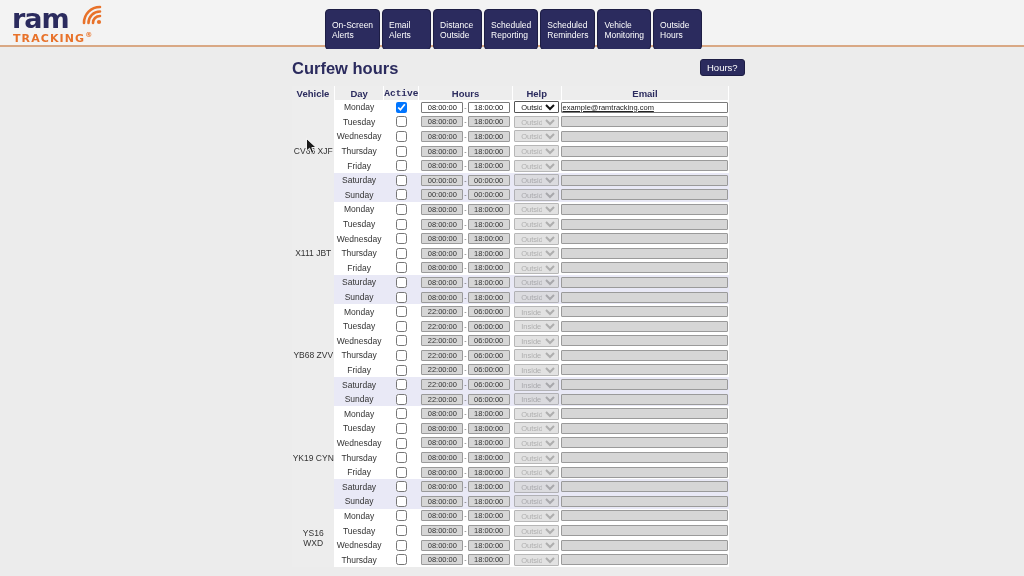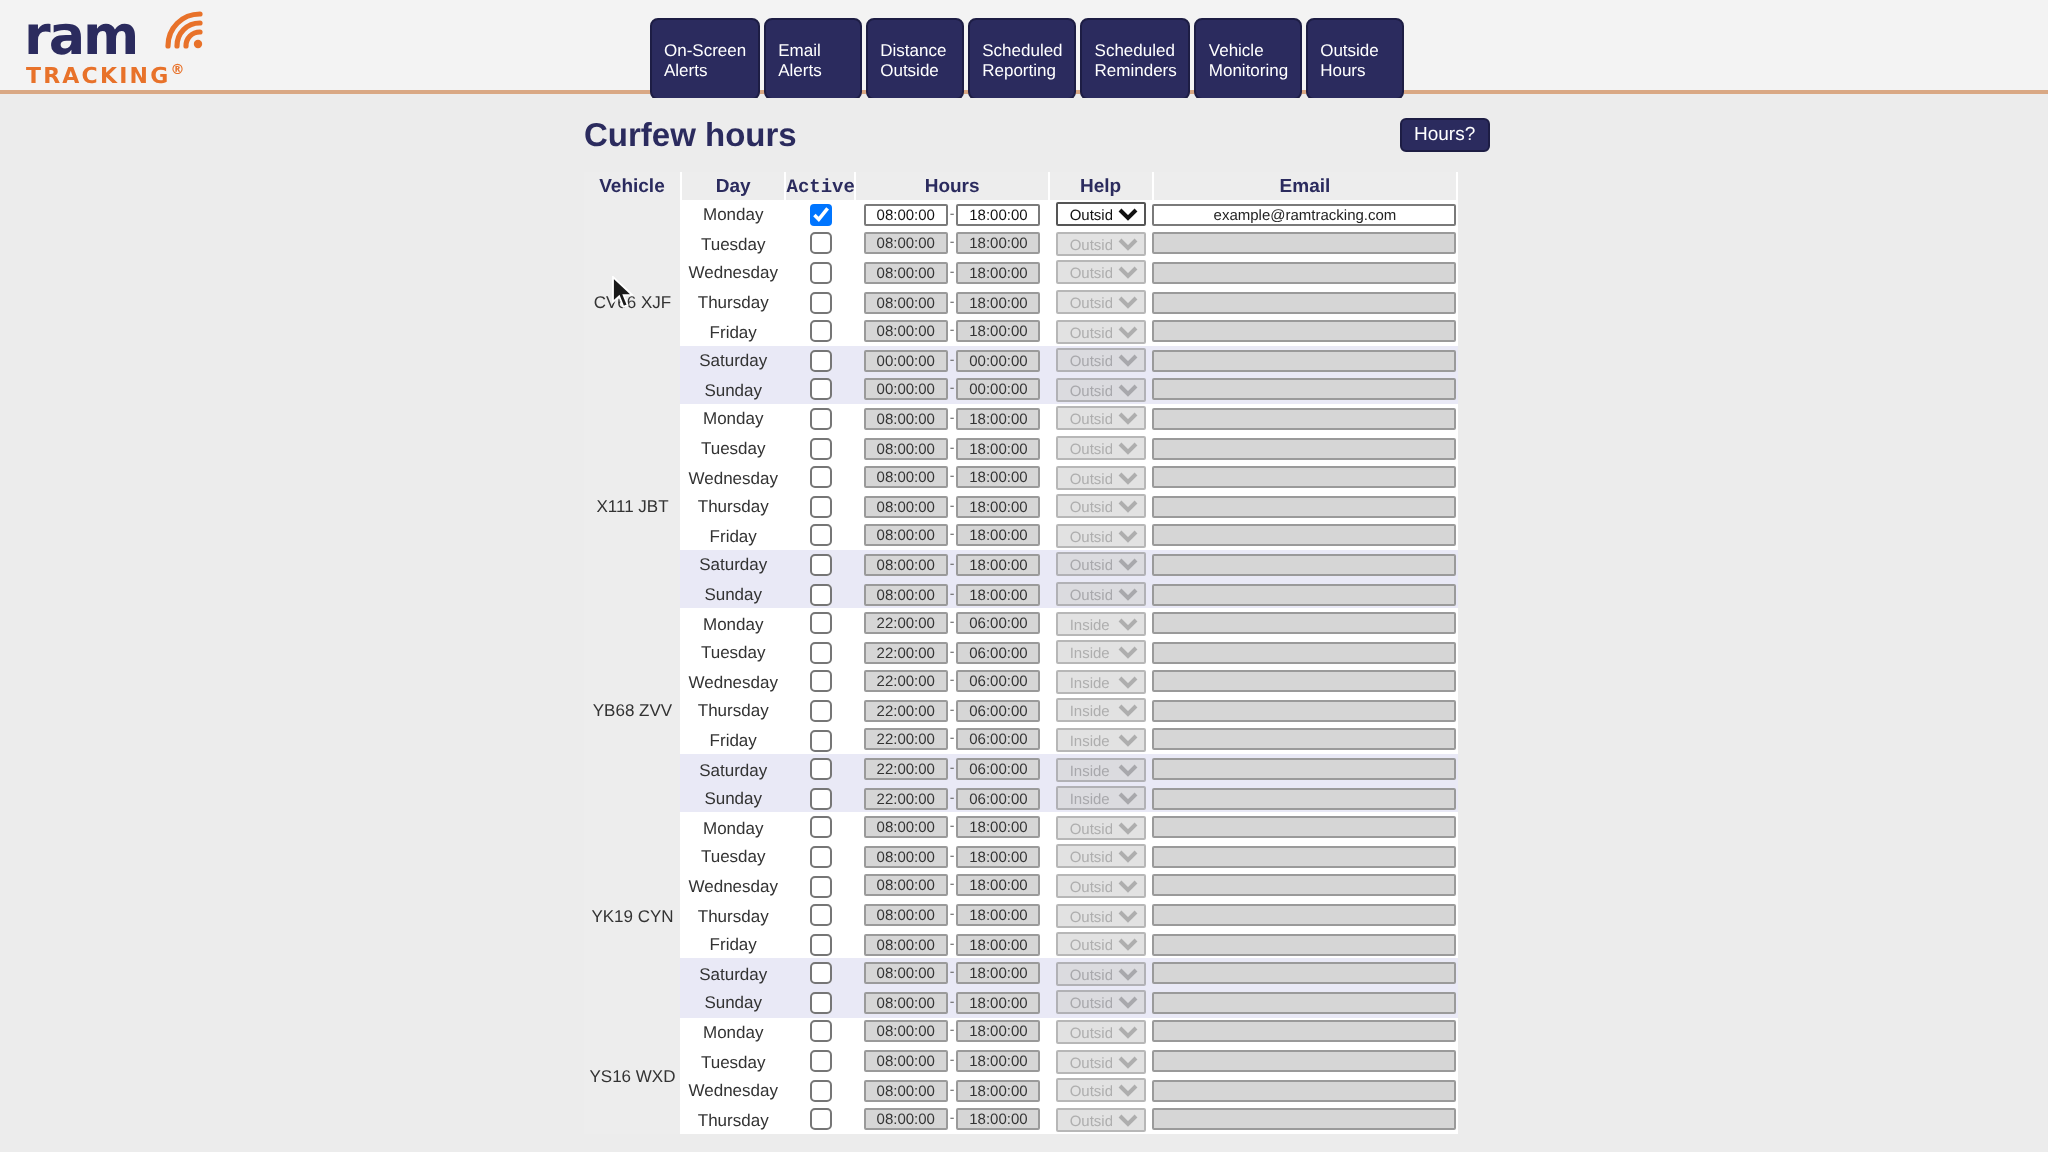--- a/index.html
+++ b/index.html
@@ -202,30 +202,31 @@
     border-radius: 1px;
   }
   .mode-select.enabled {
     background: #ffffff;
     border: 1px solid #555555;
     color: #111111;
   }
 
   
   .email-input {
-    width: 152px;
+    width: 167px;
     height: 11px;
     font-size: 7.5px;
     font-family: "Liberation Sans", sans-serif;
-    text-align: center;
+    text-align: left;
     border: 1px solid #9a9a9a;
     background: #d6d6d6;
     color: #333;
     padding: 0;
     border-radius: 1px;
+    text-decoration: underline;
   }
   .email-input.enabled {
     background: #ffffff;
     border: 1px solid #7a7a7a;
     color: #222222;
   }
 
   
   #mouse-cursor {
     position: absolute;

